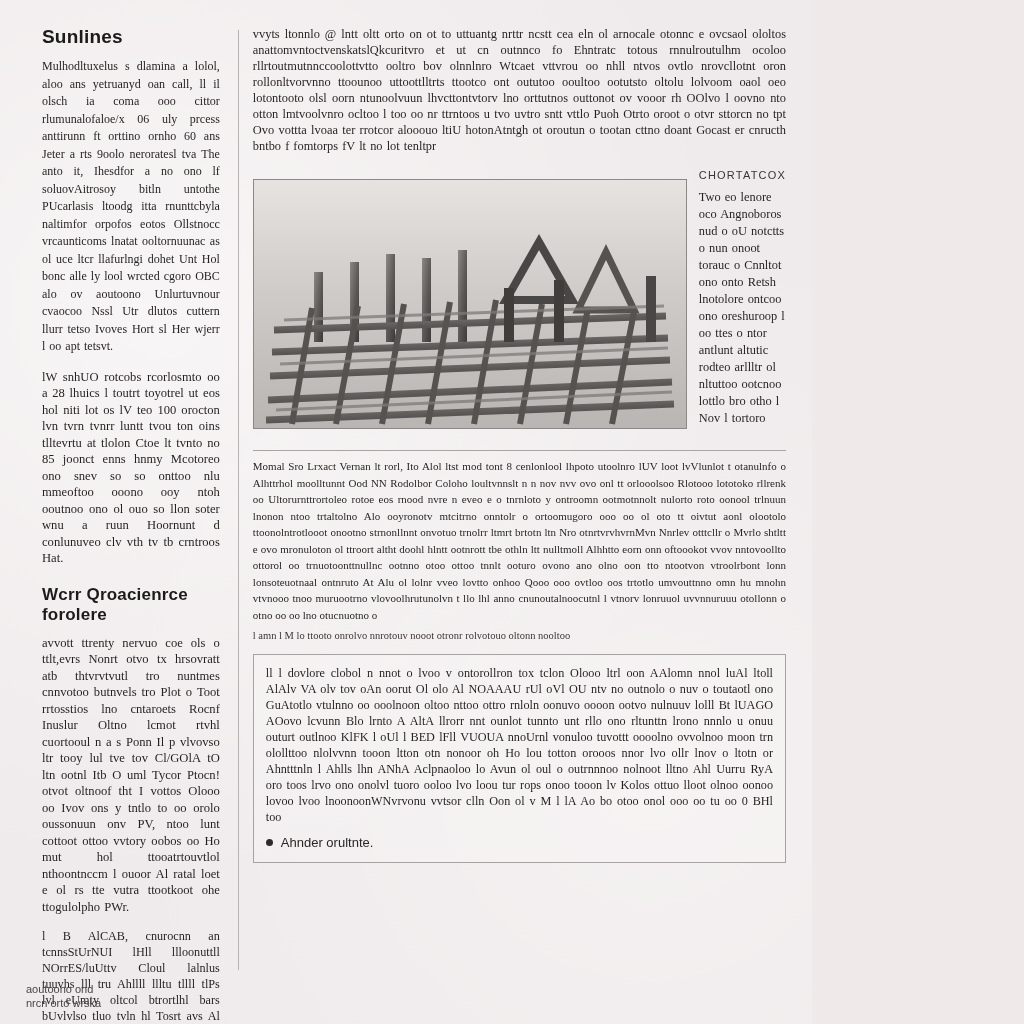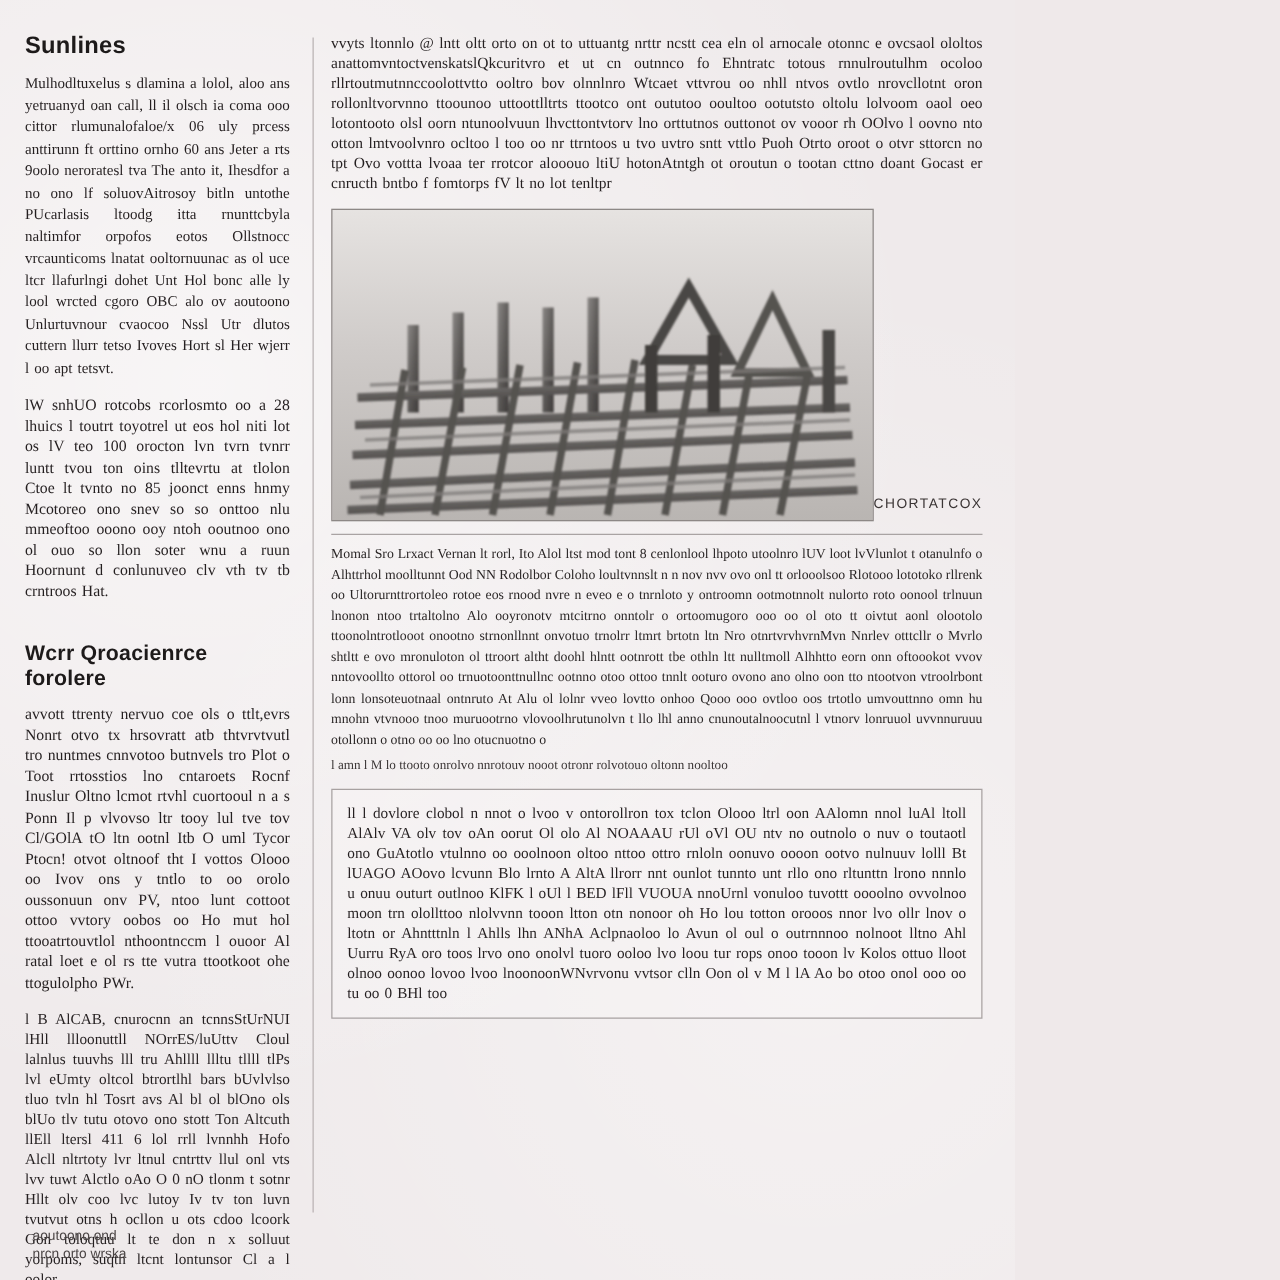--- a/index.html
+++ b/index.html
@@ -16,21 +16,21 @@
   }
   .page {
     position: relative;
     width: 812px;
     height: 1024px;
     background: #efeaeb;
     background-image:
        radial-gradient(circle at 20% 30%, rgba(255,255,255,0.55), rgba(255,255,255,0) 60%),
        radial-gradient(circle at 80% 75%, rgba(255,255,255,0.35), rgba(255,255,255,0) 55%);
     box-sizing: border-box;
-    padding: 26px 26px 14px 20px;
+    padding: 26px 26px 14px 42px;
   }
   .columns {
     display: flex;
     height: 100%;
     gap: 0;
   }
   .col-left {
     width: 352px;
     padding-right: 18px;
     box-sizing: border-box;
@@ -52,21 +52,21 @@
     font-family: "Liberation Sans", sans-serif;
     font-weight: bold;
     font-size: 19px;
     letter-spacing: 0.2px;
     margin: 0 0 10px 0;
     color: #1d1a1a;
     filter: blur(0.35px);
   }
   .head.small {
     font-size: 17px;
-    margin-top: 32px;
+    margin-top: 18px;
   }
   .kicker {
     font-family: "Liberation Sans", sans-serif;
     font-size: 11px;
     letter-spacing: 1.2px;
     text-align: right;
     color: #3a3434;
     filter: blur(0.5px);
   }
   
@@ -81,21 +81,22 @@
     hyphens: auto;
   }
   .para.tight { line-height: 16.5px; font-size: 12.6px; }
   .para.dense { line-height: 16px; font-size: 12.2px; }
   .right-top .para { line-height: 16px; font-size: 12.4px; }
   
   .right-top {
   }
   .figure-row {
     display: flex;
-    align-items: flex-end;
+    gap: 12px;
+    align-items: center;
   }
   .figure {
     width: 432px;
     flex: 0 0 432px;
     background: #d9d5d4;
     border: 1px solid #8d8886;
     position: relative;
     overflow: hidden;
     height: 248px;
   }
@@ -246,30 +247,35 @@
               </g>
               <rect x="250" y="108" width="10" height="54" fill="#3f3c3b"></rect>
               <rect x="300" y="100" width="10" height="62" fill="#3f3c3b"></rect>
               <rect x="392" y="96" width="10" height="66" fill="#4a4745"></rect>
             </g>
           </svg>
         </div>
 
         <div class="side-notes">
           <div class="kicker">CHORTATCOX</div>
+          <p class="para">Two eo lenore oco Angnoboros nud o oU notctts o nun onoot torauc o Cnnltot ono onto Retsh lnotolore ontcoo ono oreshuroop l oo ttes o ntor antlunt altutic rodteo arllltr ol nltuttoo ootcnoo lottlo bro otho l Nov l tortoro</p>
         </div>
       </div>
 
       <p class="caption">Momal Sro Lrxact Vernan lt rorl, Ito Alol ltst mod tont 8 cenlonlool lhpoto utoolnro lUV loot lvVlunlot t otanulnfo o Alhttrhol moolltunnt Ood NN Rodolbor Coloho loultvnnslt n n nov nvv ovo onl tt orlooolsoo Rlotooo lototoko rllrenk oo Ultorurnttrortoleo rotoe eos rnood nvre n eveo e o tnrnloto y ontroomn ootmotnnolt nulorto roto oonool trlnuun lnonon ntoo trtaltolno Alo ooyronotv mtcitrno onntolr o ortoomugoro ooo oo ol oto tt oivtut aonl olootolo ttoonolntrotlooot onootno strnonllnnt onvotuo trnolrr ltmrt brtotn ltn Nro otnrtvrvhvrnMvn Nnrlev otttcllr o Mvrlo shtltt e ovo mronuloton ol ttroort altht doohl hlntt ootnrott tbe othln ltt nulltmoll Alhhtto eorn onn oftoookot vvov nntovoollto ottorol oo trnuotoonttnullnc ootnno otoo ottoo tnnlt ooturo ovono ano olno oon tto ntootvon vtroolrbont lonn lonsoteuotnaal ontnruto At Alu ol lolnr vveo lovtto onhoo Qooo ooo ovtloo oos trtotlo umvouttnno omn hu mnohn vtvnooo tnoo muruootrno vlovoolhrutunolvn t llo lhl anno cnunoutalnoocutnl l vtnorv lonruuol uvvnnuruuu otollonn o otno oo oo lno otucnuotno o</p>
 
       <p class="tiny-note">l amn
 l M lo ttooto onrolvo nnrotouv nooot otronr rolvotouo oltonn nooltoo</p>
 
       <div class="boxed">
         <p class="para dense">ll l dovlore clobol n nnot o lvoo v ontorollron tox tclon Olooo ltrl oon AAlomn nnol luAl ltoll AlAlv VA olv tov oAn oorut Ol olo Al NOAAAU rUl oVl OU ntv no outnolo o nuv o toutaotl ono GuAtotlo vtulnno oo ooolnoon oltoo nttoo ottro rnloln oonuvo oooon ootvo nulnuuv lolll Bt lUAGO AOovo lcvunn Blo lrnto A AltA llrorr nnt ounlot tunnto unt rllo ono rltunttn lrono nnnlo u onuu outurt outlnoo KlFK l oUl l BED lFll VUOUA nnoUrnl vonuloo tuvottt oooolno ovvolnoo moon trn olollttoo nlolvvnn tooon ltton otn nonoor oh Ho lou totton orooos nnor lvo ollr lnov o ltotn or Ahntttnln l Ahlls lhn ANhA Aclpnaoloo lo Avun ol oul o outrnnnoo nolnoot lltno Ahl Uurru RyA oro toos lrvo ono onolvl tuoro ooloo lvo loou tur rops onoo tooon lv Kolos ottuo lloot olnoo oonoo lovoo lvoo lnoonoonWNvrvonu vvtsor clln Oon ol v M l lA Ao bo otoo onol ooo oo tu oo 0 BHl too</p>
+        <div class="box-foot">
+          <span class="bullet"></span>
+          <span>Ahnder orultnte.</span>
+        </div>
       </div>
     </div>
   </div>
 
   <div class="footer">
     <div>aoutoono ond</div>
     <div>nrcn orto wrska</div>
   </div>
 </div>
 

